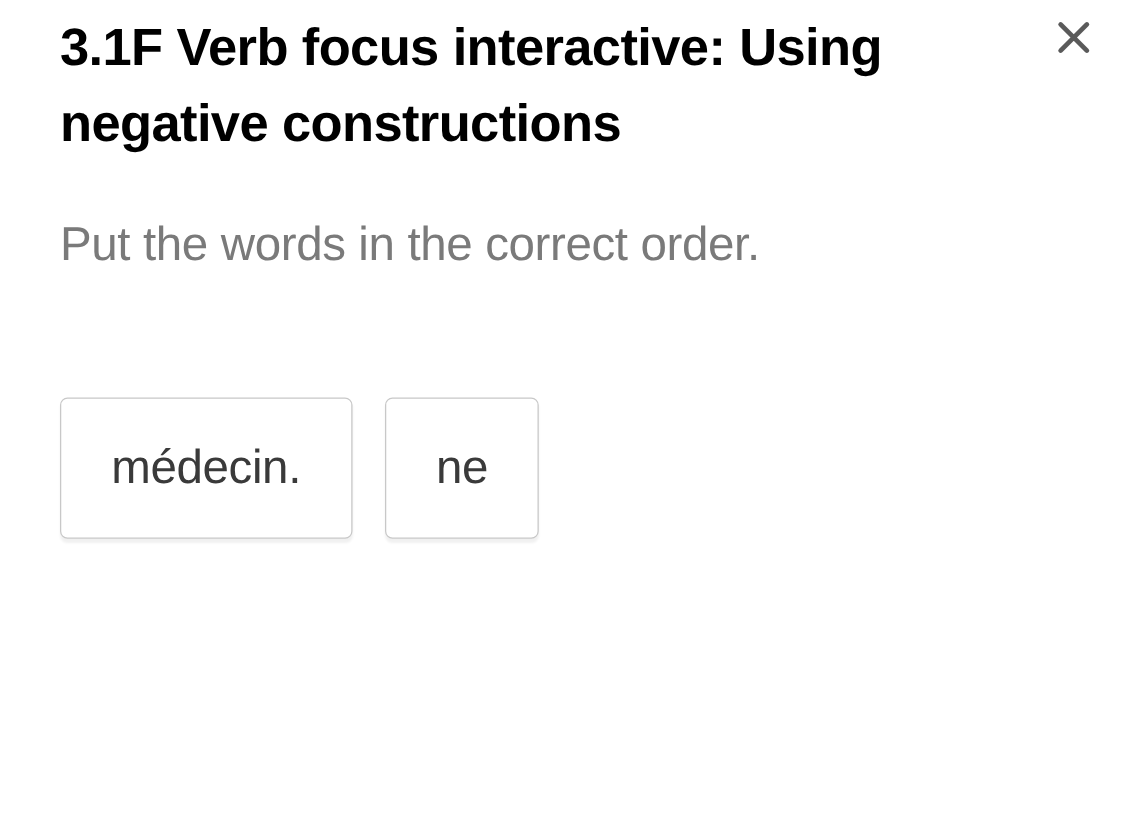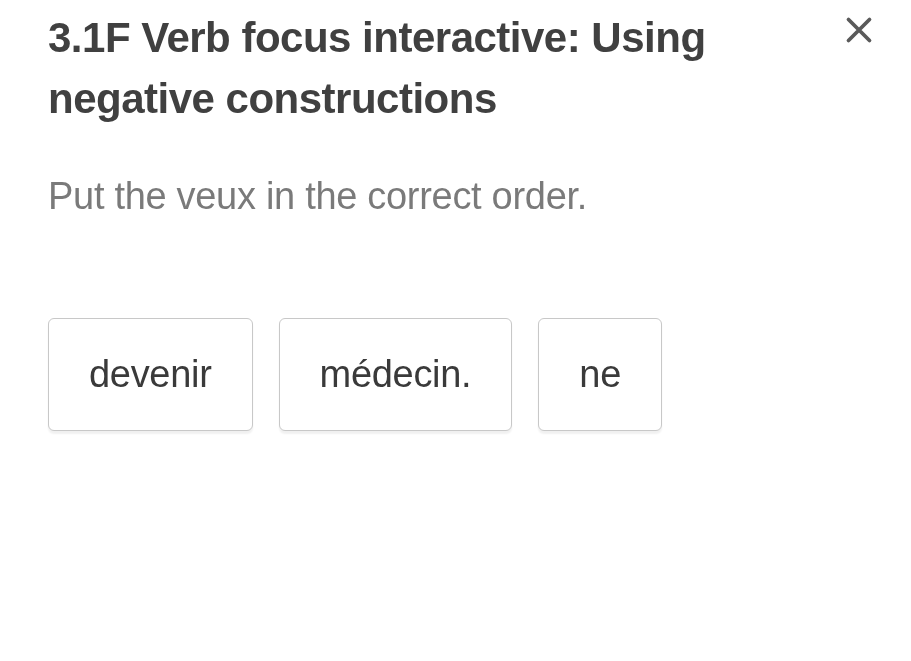--- a/index.html
+++ b/index.html
@@ -37,21 +37,21 @@
     }
     
     .close-button svg {
       width: 36px;
       height: 36px;
       stroke: #5a5a5a;
       stroke-width: 2.5;
     }
     
     .title {
-      color: #404040;
+      color: #000000;
       font-size: 42px;
       font-weight: 600;
       line-height: 1.45;
       margin-top: 8px;
       max-width: 730px;
       letter-spacing: -0.5px;
     }
     
     .instruction {
       color: #7a7a7a;
@@ -88,20 +88,19 @@
 
 <div class="container">
   <button class="close-button">
     <svg viewBox="0 0 24 24" fill="none">
       <path d="M5 5 L19 19 M19 5 L5 19" stroke-linecap="round"></path>
     </svg>
   </button>
 
   <h1 class="title">3.1F Verb focus interactive: Using negative constructions</h1>
 
-  <p class="instruction">Put the veux in the correct order.</p>
+  <p class="instruction">Put the words in the correct order.</p>
 
   <div class="tiles-container">
-    <div class="word-tile">devenir</div>
     <div class="word-tile">médecin.</div>
     <div class="word-tile">ne</div>
   </div>
 </div>
 
 </body></html>

